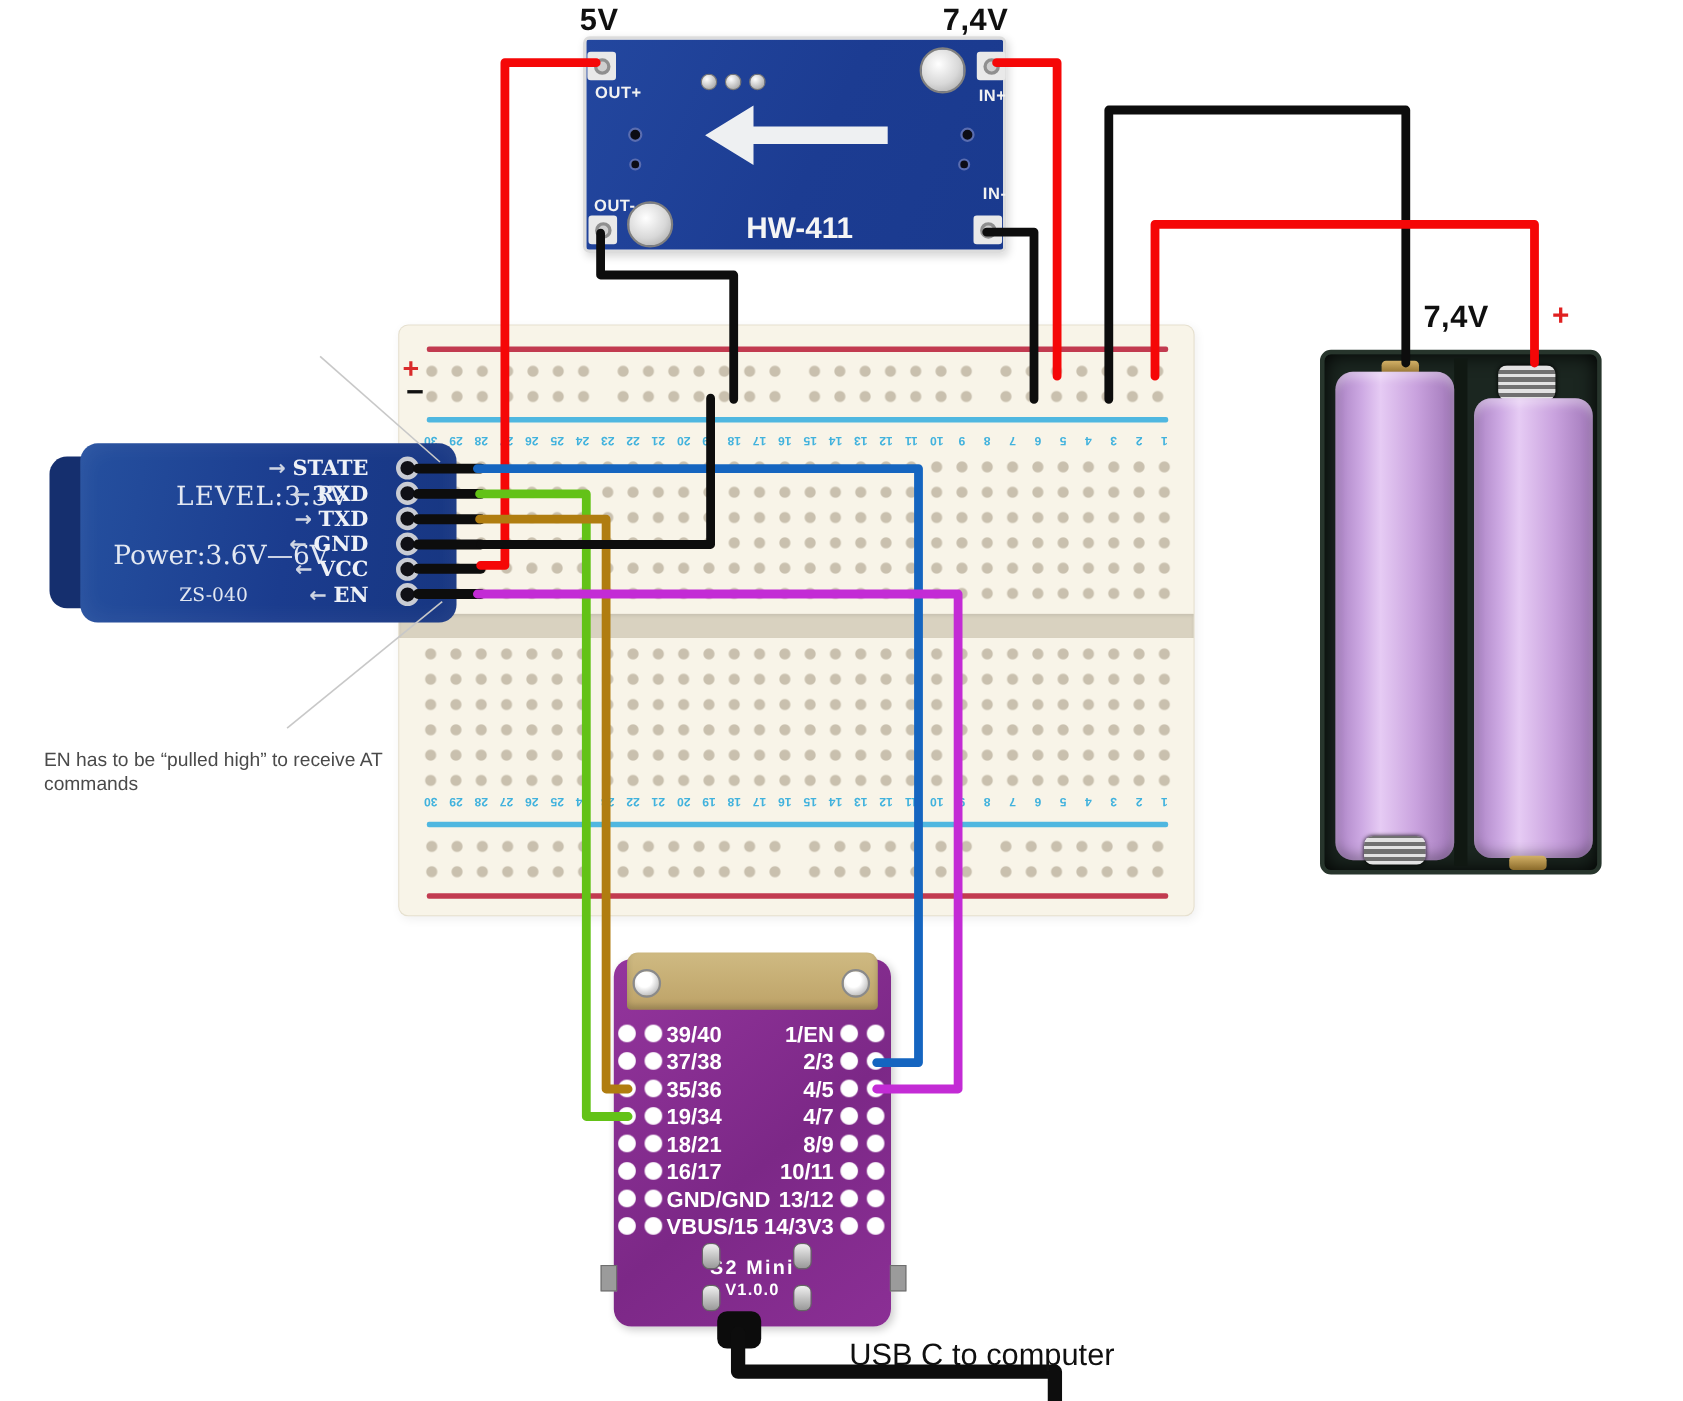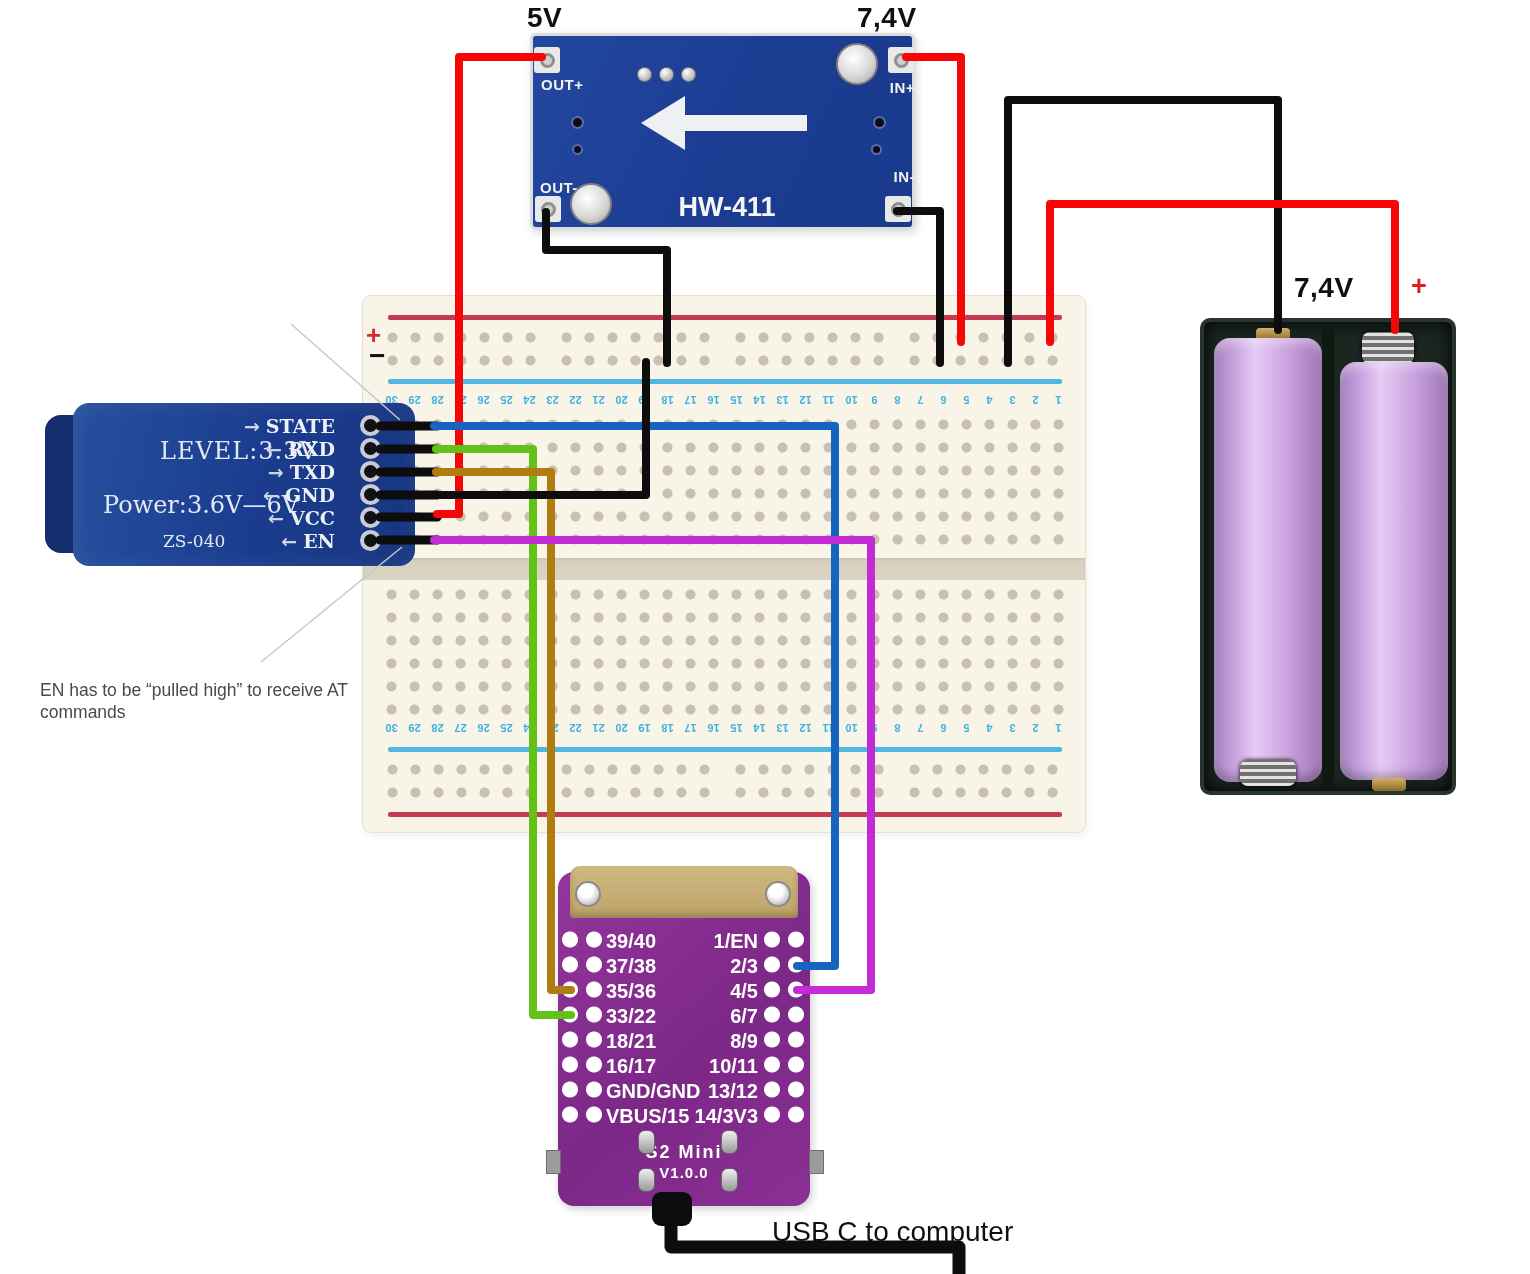--- a/index.html
+++ b/index.html
@@ -262,31 +262,31 @@
     <div class="s2-screw" style="left:17px;top:15px;"></div>
     <div class="s2-screw" style="left:207px;top:15px;"></div>
     <div class="s2-holes" style="left:3px;"></div>
     <div class="s2-holes" style="left:27px;"></div>
     <div class="s2-holes" style="left:205px;"></div>
     <div class="s2-holes" style="left:229px;"></div>
     <div class="s2-col" style="left:48px;width:86px;text-align:left;">
         <span class="s2-pin">39/40</span>
         <span class="s2-pin">37/38</span>
         <span class="s2-pin">35/36</span>
-        <span class="s2-pin">33/22</span>
+        <span class="s2-pin">19/34</span>
         <span class="s2-pin">18/21</span>
         <span class="s2-pin">16/17</span>
         <span class="s2-pin">GND/GND</span>
         <span class="s2-pin">VBUS/15</span>
       </div>
     <div class="s2-col" style="left:126px;width:74px;text-align:right;">
         <span class="s2-pin">1/EN</span>
         <span class="s2-pin">2/3</span>
         <span class="s2-pin">4/5</span>
-        <span class="s2-pin">6/7</span>
+        <span class="s2-pin">4/7</span>
         <span class="s2-pin">8/9</span>
         <span class="s2-pin">10/11</span>
         <span class="s2-pin">13/12</span>
         <span class="s2-pin">14/3V3</span>
       </div>
     <div class="s2-name" style="top:276px;font-size:18px;letter-spacing:2px;">S2 Mini</div>
     <div class="s2-name" style="top:298px;font-size:15px;letter-spacing:1px;">V1.0.0</div>
     <div class="s2-pad" style="left:80px;top:264px;"></div>
     <div class="s2-pad" style="left:163px;top:264px;"></div>
     <div class="s2-pad" style="left:80px;top:302px;"></div>

